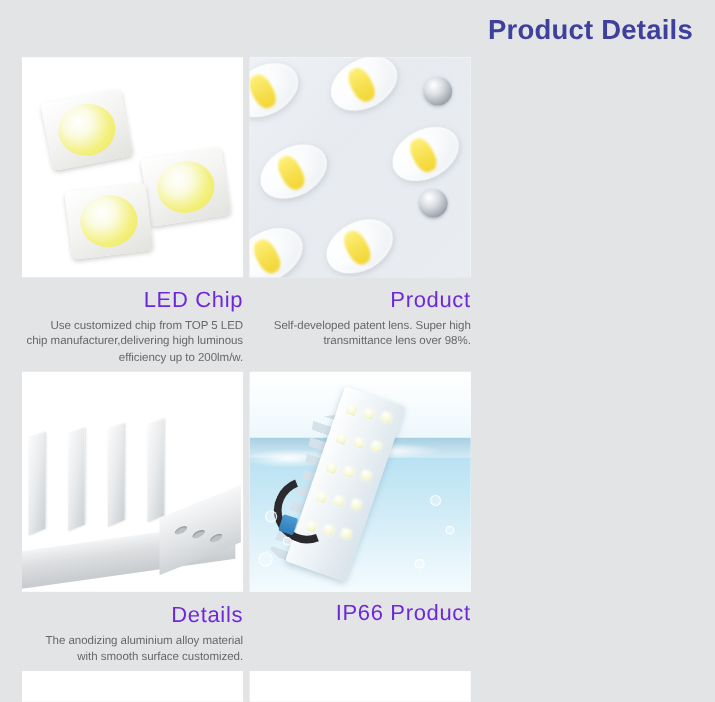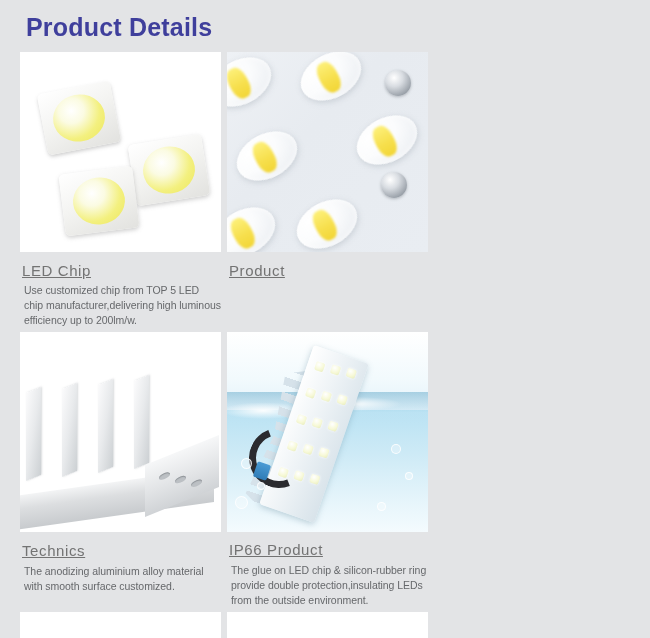--- a/index.html
+++ b/index.html
@@ -12,20 +12,21 @@
     background: #e3e4e6;
     font-family: "Liberation Sans", sans-serif;
     overflow: hidden;
   }
   .page {
     position: relative;
     width: 650px;
     height: 638px;
     box-sizing: border-box;
     padding: 0 20px;
+    text-align: right;
   }
   .page-title {
     font-size: 25px;
     font-weight: bold;
     color: #3f3f9c;
     letter-spacing: 0.2px;
     padding: 14px 0 10px 6px;
     margin: 0;
     line-height: 1.1;
   }
@@ -39,26 +40,25 @@
     box-sizing: border-box;
   }
   .thumb {
     position: relative;
     width: 201px;
     height: 200px;
     background: #ffffff;
     overflow: hidden;
   }
   .card-title {
-    font-size: 15px;
-    color: #737373;
+    font-size: 20px;
+    color: #6d28d9;
     letter-spacing: 0.6px;
     margin: 10px 0 4px 2px;
     line-height: 1.15;
-    text-decoration: underline;
   }
   .card-desc {
     font-size: 10.5px;
     color: #66686b;
     line-height: 1.42;
     margin: 0 0 0 4px;
     letter-spacing: -0.05px;
   }
   .row2 .card-title { margin-top: 9px; }
 
@@ -240,36 +240,37 @@
         <div class="lens" style="left:-18px;top:8px;"></div>
         <div class="lens" style="left:72px;top:2px;"></div>
         <div class="lens" style="left:8px;top:82px;"></div>
         <div class="lens" style="left:128px;top:66px;"></div>
         <div class="lens" style="left:-14px;top:158px;"></div>
         <div class="lens" style="left:68px;top:150px;"></div>
         <div class="screw" style="left:158px;top:18px;"></div>
         <div class="screw" style="left:154px;top:120px;"></div>
       </div>
       <div class="card-title">Product</div>
+      <div class="card-desc">Self-developed patent lens. Super high transmittance lens over 98%.</div>
     </div>
 
     <div class="cell">
       <div class="thumb">
         <div class="hs-fin" style="left:6px;top:58px;"></div>
         <div class="hs-fin" style="left:42px;top:54px;"></div>
         <div class="hs-fin" style="left:78px;top:50px;"></div>
         <div class="hs-fin" style="left:114px;top:46px;"></div>
         <div class="hs-base"></div>
         <div class="hs-flange">
           <div class="hs-hole" style="left:14px;top:16px;"></div>
           <div class="hs-hole" style="left:30px;top:26px;"></div>
           <div class="hs-hole" style="left:46px;top:36px;"></div>
         </div>
       </div>
-      <div class="card-title">Technics</div>
+      <div class="card-title">Details</div>
       <div class="card-desc">The anodizing aluminium alloy material with smooth surface customized.</div>
     </div>
 
     <div class="cell row2">
       <div class="thumb">
         <div class="water-top"></div>
         <div class="water-bot"></div>
         <div class="wave"></div>
         <div class="mod-teeth"></div>
         <div class="mod-body">
@@ -292,21 +293,20 @@
         <div class="cable"></div>
         <div class="conn-blue"></div>
         <div class="bubble" style="left:14px;top:126px;width:9px;height:9px;"></div>
         <div class="bubble" style="left:30px;top:150px;width:6px;height:6px;"></div>
         <div class="bubble" style="left:8px;top:164px;width:11px;height:11px;"></div>
         <div class="bubble" style="left:164px;top:112px;width:8px;height:8px;"></div>
         <div class="bubble" style="left:178px;top:140px;width:6px;height:6px;"></div>
         <div class="bubble" style="left:150px;top:170px;width:7px;height:7px;"></div>
       </div>
       <div class="card-title">IP66 Product</div>
-      <div class="card-desc">The glue on LED chip &amp; silicon-rubber ring provide double protection,insulating LEDs from the outside environment.</div>
     </div>
 
     <div class="cell row2">
       <div class="thumb">
         
         
         
         
         
         

